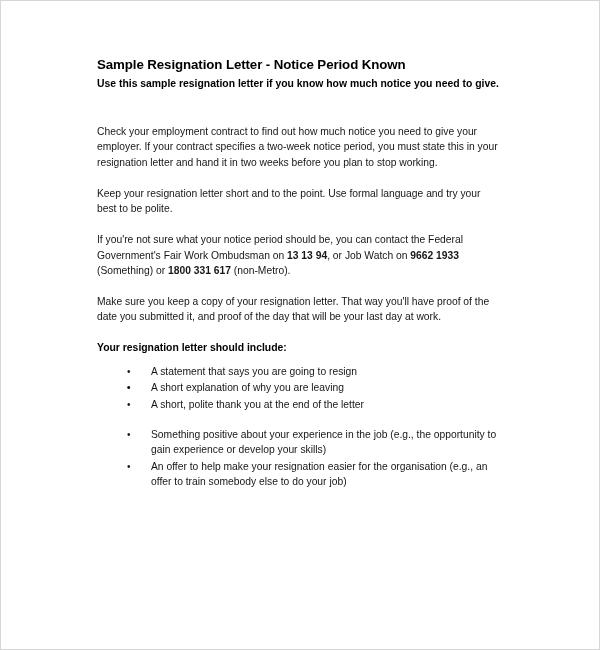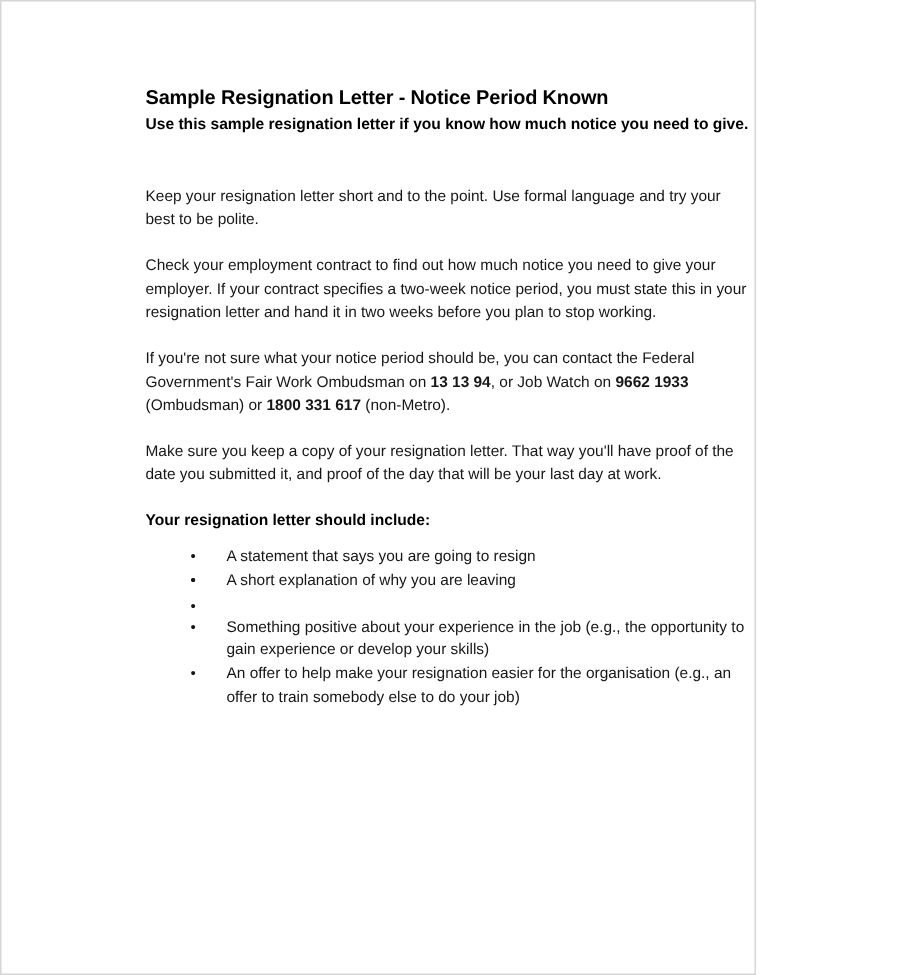--- a/index.html
+++ b/index.html
@@ -10,21 +10,21 @@
   body {
     width: 600px;
     height: 650px;
     font-family: "Liberation Sans", sans-serif;
     color: #1a1a1a;
     -webkit-font-smoothing: antialiased;
   }
   #page {
     position: relative;
     box-sizing: border-box;
-    width: 504px;
+    width: 600px;
     height: 650px;
     border: 1px solid #d6d6d6;
     background: #ffffff;
     overflow: hidden;
   }
   #doc {
     position: absolute;
     left: 96px;
     top: 56px;
     width: 404px;
@@ -92,35 +92,35 @@
 </head>
 <body>
 
 <div id="page">
   <div id="doc">
 
     <h1 class="doc-title">Sample Resignation Letter - Notice Period Known</h1>
 
     <p class="lead">Use this sample resignation letter if you know how much notice you need to give.</p>
 
+    <p class="body-text">Check your employment contract to find out how much notice you need to give your employer. If your contract specifies a two-week notice period, you must state this in your resignation letter and hand it in two weeks before you plan to stop working.</p>
+
     <p class="body-text">Keep your resignation letter short and to the point. Use formal language and try your best to be polite.</p>
 
-    <p class="body-text">Check your employment contract to find out how much notice you need to give your employer. If your contract specifies a two-week notice period, you must state this in your resignation letter and hand it in two weeks before you plan to stop working.</p>
-
-    <p class="body-text"><span>If you're not sure what your notice period should be, you can contact the Federal Government's Fair Work Ombudsman on </span><span class="b">13 13 94</span><span>, or Job Watch on </span><span class="b">9662 1933</span><span> (Ombudsman) or </span><span class="b">1800 331 617</span><span> (non-Metro).</span></p>
+    <p class="body-text"><span>If you're not sure what your notice period should be, you can contact the Federal Government's Fair Work Ombudsman on </span><span class="b">13 13 94</span><span>, or Job Watch on </span><span class="b">9662 1933</span><span> (Something) or </span><span class="b">1800 331 617</span><span> (non-Metro).</span></p>
 
 
     <p class="body-text">Make sure you keep a copy of your resignation letter. That way you'll have proof of the date you submitted it, and proof of the day that will be your last day at work.</p>
 
     <div class="section-head">Your resignation letter should include:</div>
     <ul class="bullets">
       <li><span class="bullet-dot">•</span><span>A statement that says you are going to resign</span></li>
       <li><span class="bullet-dot">•</span></li>
       <li><span class="bullet-dot">•</span><span>A short explanation of why you are leaving</span></li>
-      <li><span class="bullet-dot">•</span></li>
+      <li><span class="bullet-dot">•</span><span>A short, polite thank you at the end of the letter</span></li>
     </ul>
 
     <ul class="bullets">
       <li><span class="bullet-dot">•</span><span>Something positive about your experience in the job (e.g., the opportunity to gain experience or develop your skills)</span></li>
       <li><span class="bullet-dot">•</span><span>An offer to help make your resignation easier for the organisation (e.g., an offer to train somebody else to do your job)</span></li>
     </ul>
 
   </div>
 </div>
 

